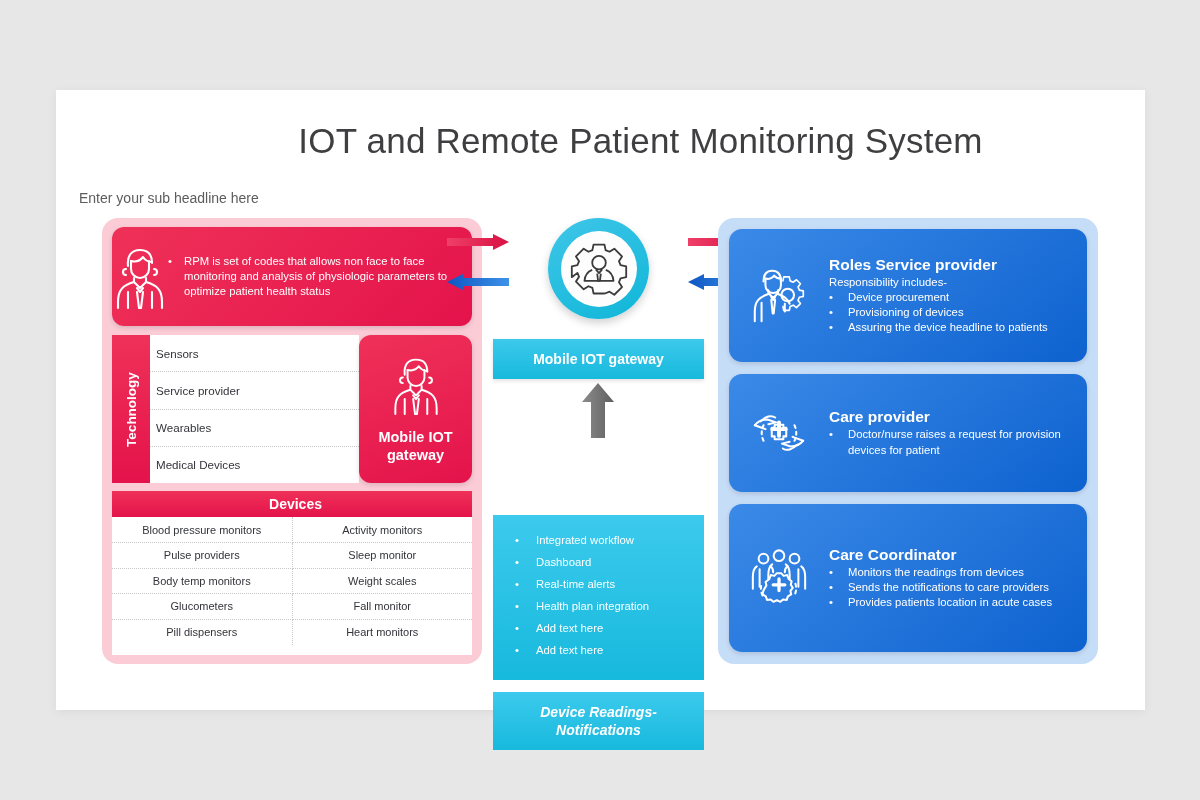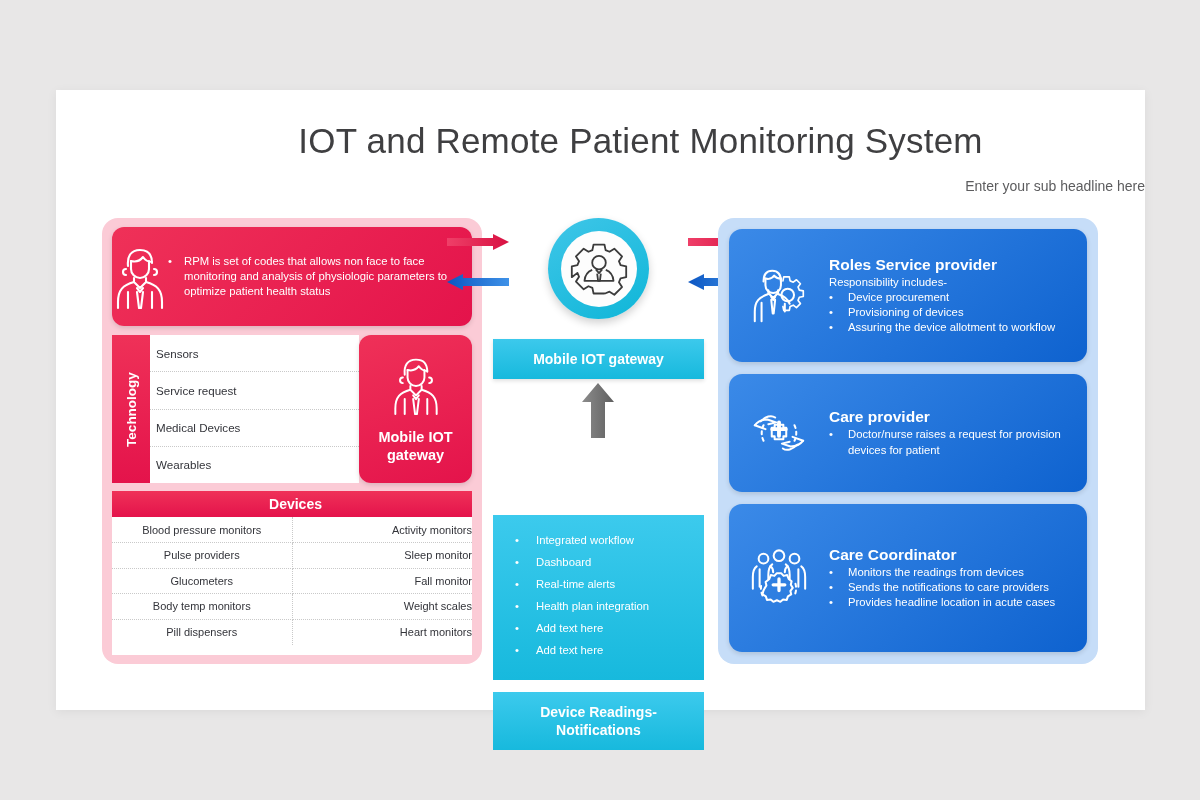--- a/index.html
+++ b/index.html
@@ -18,23 +18,23 @@
   }
   
   .title {
     position: absolute; left: 0; top: 31px; width: 100%;
     text-align: center;
     font-size: 35px; font-weight: 400; color: #3f3f41;
     letter-spacing: .2px;
     margin-left: 40px;
   }
   .subtitle {
-    position: absolute; left: 0; top: 88px; width: 100%;
-    text-align: right;
-    font-size: 14px; color: #5c5c5e;
+    position: absolute; left: 0; top: 100px; width: 100%;
+    text-align: left;
+    font-size: 14px; color: #5c5c5e; padding-left: 23px;
   }
   
   .left-panel {
     position: absolute; left: 46px; top: 128px;
     width: 380px; height: 446px;
     background: #fbcbd6;
     border-radius: 16px;
     padding: 8px;
   }
   .rpm-card {
@@ -100,21 +100,21 @@
     display: flex; align-items: center; justify-content: center; padding-left: 7px;
   }
   .devices-table { width: 100%; border-collapse: collapse; }
   .devices-table td {
     width: 50%; height: 25.5px;
     text-align: center; vertical-align: middle;
     font-size: 11px; color: #33343a;
     border-bottom: 1px dotted #c9c9c9;
     border-right: 1px dotted #c9c9c9;
   }
-  .devices-table td:last-child { border-right: none; text-align: right; }
+  .devices-table td:last-child { border-right: none; }
   .devices-table tr:last-child td { border-bottom: none; }
 
   
   .center-col { position: absolute; left: 437px; top: 128px; width: 211px; height: 446px; }
   .hub-circle {
     position: absolute; left: 55px; top: 0;
     width: 101px; height: 101px; border-radius: 50%;
     background: linear-gradient(150deg, #3fc6e8 0%, #0fb6d8 100%);
     display: flex; align-items: center; justify-content: center;
     box-shadow: 0 4px 9px rgba(0,0,0,0.18);
@@ -145,21 +145,21 @@
     color: #fff; font-size: 11.3px; line-height: 22px;
     padding-left: 22px;
   }
   .feature-li .dot { width: 21px; flex: 0 0 21px; }
   .readings-box {
     position: absolute; left: 0; top: 474px;
     width: 211px; height: 58px;
     background: linear-gradient(180deg, #3ccaed 0%, #17b9dd 100%);
     color: #fff; font-size: 14px; font-weight: bold;
     text-align: center; line-height: 18px;
-    display: flex; align-items: center; justify-content: center;
+    display: flex; align-items: center; justify-content: center; font-style: italic;
   }
 
   
   .right-panel {
     position: absolute; left: 662px; top: 128px;
     width: 380px; height: 446px;
     background: #c6ddf8;
     border-radius: 16px;
     padding: 24px;
   }
@@ -219,27 +219,27 @@
 
     <div class="tech-row">
       <div class="tech-label">
         <span>Technology</span>
       </div>
       <div class="tech-list">
         <div class="tech-item">
             <span>Sensors</span>
           </div>
         <div class="tech-item">
-            <span>Service  request</span>
+            <span>Service  provider</span>
+          </div>
+        <div class="tech-item">
+            <span>Wearables</span>
           </div>
         <div class="tech-item">
             <span>Medical  Devices</span>
-          </div>
-        <div class="tech-item">
-            <span>Wearables</span>
           </div>
       </div>
       <div class="tech-spacer"></div>
     </div>
 
     <div class="gateway-card">
       <div>
         <svg width="58" height="62" viewBox="0 0 56 66" class="w-ico">
           <path d="M16 22c-1-10 3-16 12-16 8 0 12 5 12 13"></path>
           <path d="M19 17c4 1 9 0 12-4 2 3 5 5 9 5"></path>
@@ -263,26 +263,26 @@
         <tbody>
             <tr>
           <td>Blood pressure monitors</td>
           <td>Activity monitors</td>
         </tr>
         <tr>
           <td>Pulse providers</td>
           <td>Sleep monitor</td>
         </tr>
         <tr>
+          <td>Body temp monitors</td>
+          <td>Weight scales</td>
+        </tr>
+        <tr>
           <td>Glucometers</td>
           <td>Fall monitor</td>
-        </tr>
-        <tr>
-          <td>Body temp monitors</td>
-          <td>Weight scales</td>
         </tr>
         <tr>
           <td>Pill dispensers</td>
           <td>Heart monitors</td>
         </tr>
       </tbody>
         </table>
     </div>
   </div>
 
@@ -421,21 +421,21 @@
         <div class="bc-li">
           <span class="dot">•</span>
           <span class="txt">Device procurement</span>
         </div>
         <div class="bc-li">
           <span class="dot">•</span>
           <span class="txt">Provisioning of devices</span>
         </div>
         <div class="bc-li">
           <span class="dot">•</span>
-          <span class="txt">Assuring the device allotment to workflow</span>
+          <span class="txt">Assuring the device headline to patients</span>
         </div>
       </div>
     </div>
 
     <div class="blue-card bc2">
       <div class="bc-icon">
         <svg width="64" height="58" viewBox="0 0 66 60" class="w-ico">
           <path d="M33 19v14M26 26h14" stroke-width="4"></path>
           <path d="M28.5 21.5h9v3h3v9h-3v3h-9v-3h-3v-9h3z"></path>
           <path d="M14 18c5-5 11-7 15-4"></path>
@@ -481,19 +481,19 @@
         <div class="bc-li">
           <span class="dot">•</span>
           <span class="txt">Monitors the readings from devices</span>
         </div>
         <div class="bc-li">
           <span class="dot">•</span>
           <span class="txt">Sends the notifications to care providers</span>
         </div>
         <div class="bc-li">
           <span class="dot">•</span>
-          <span class="txt">Provides headline location in acute cases</span>
+          <span class="txt">Provides patients location in acute cases</span>
         </div>
       </div>
     </div>
   </div>
 
 </div>
 
 </body></html>

